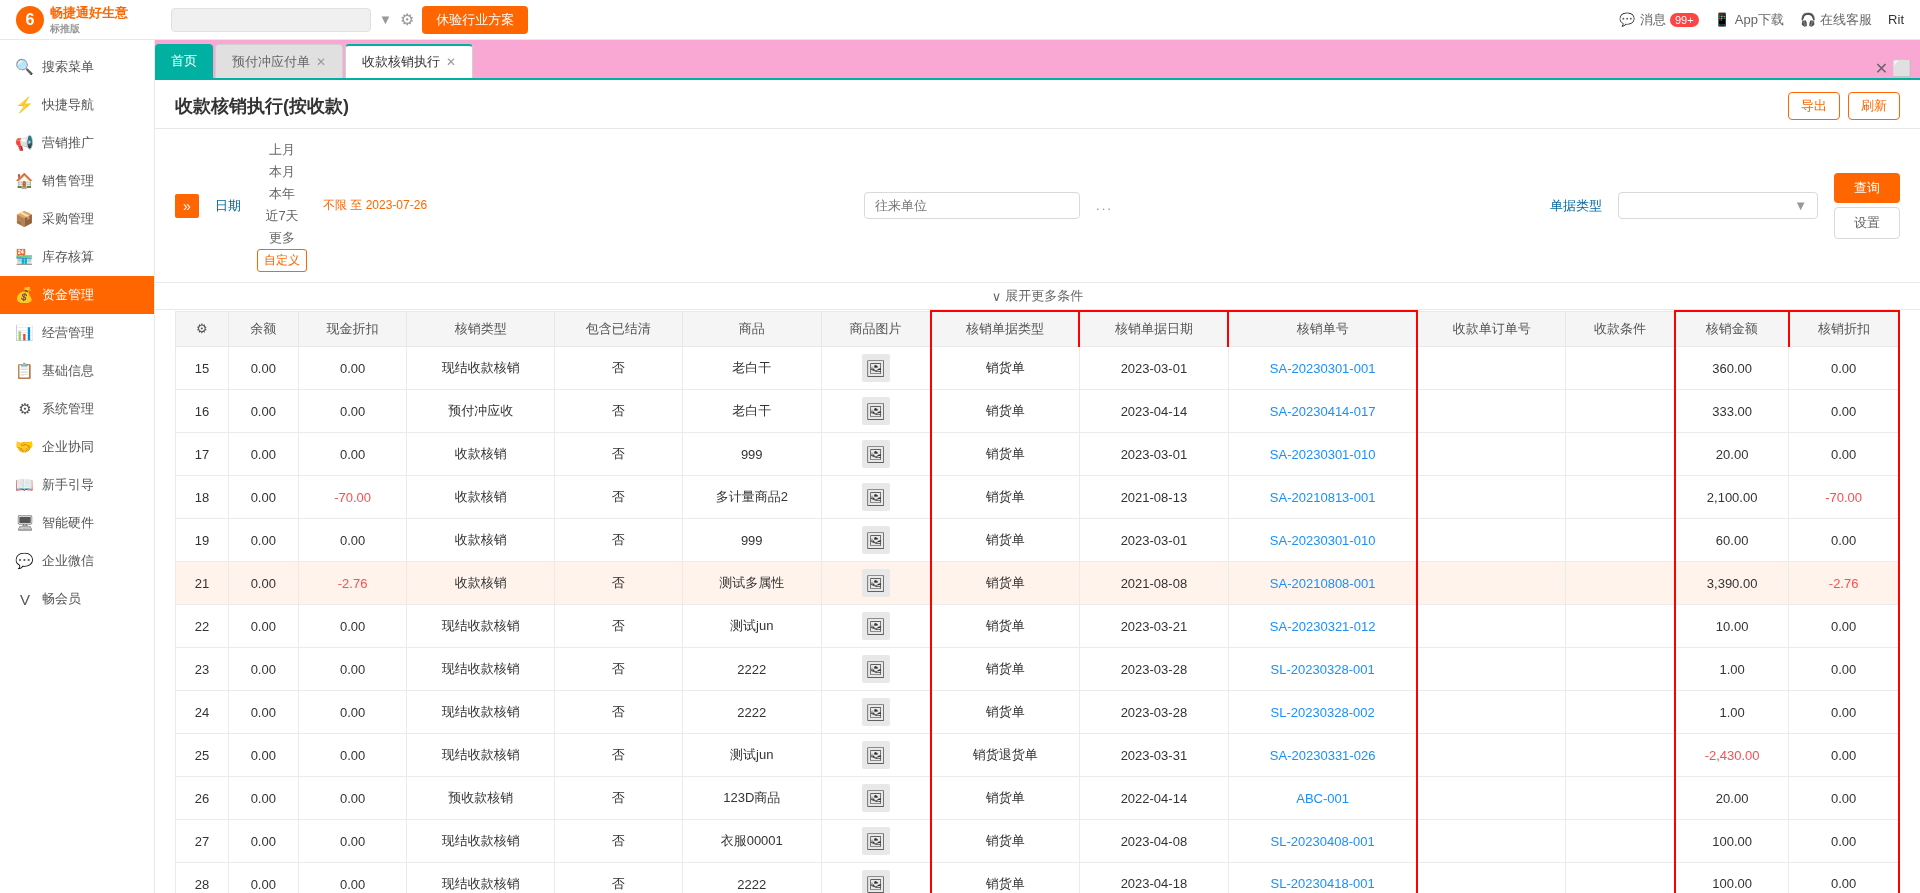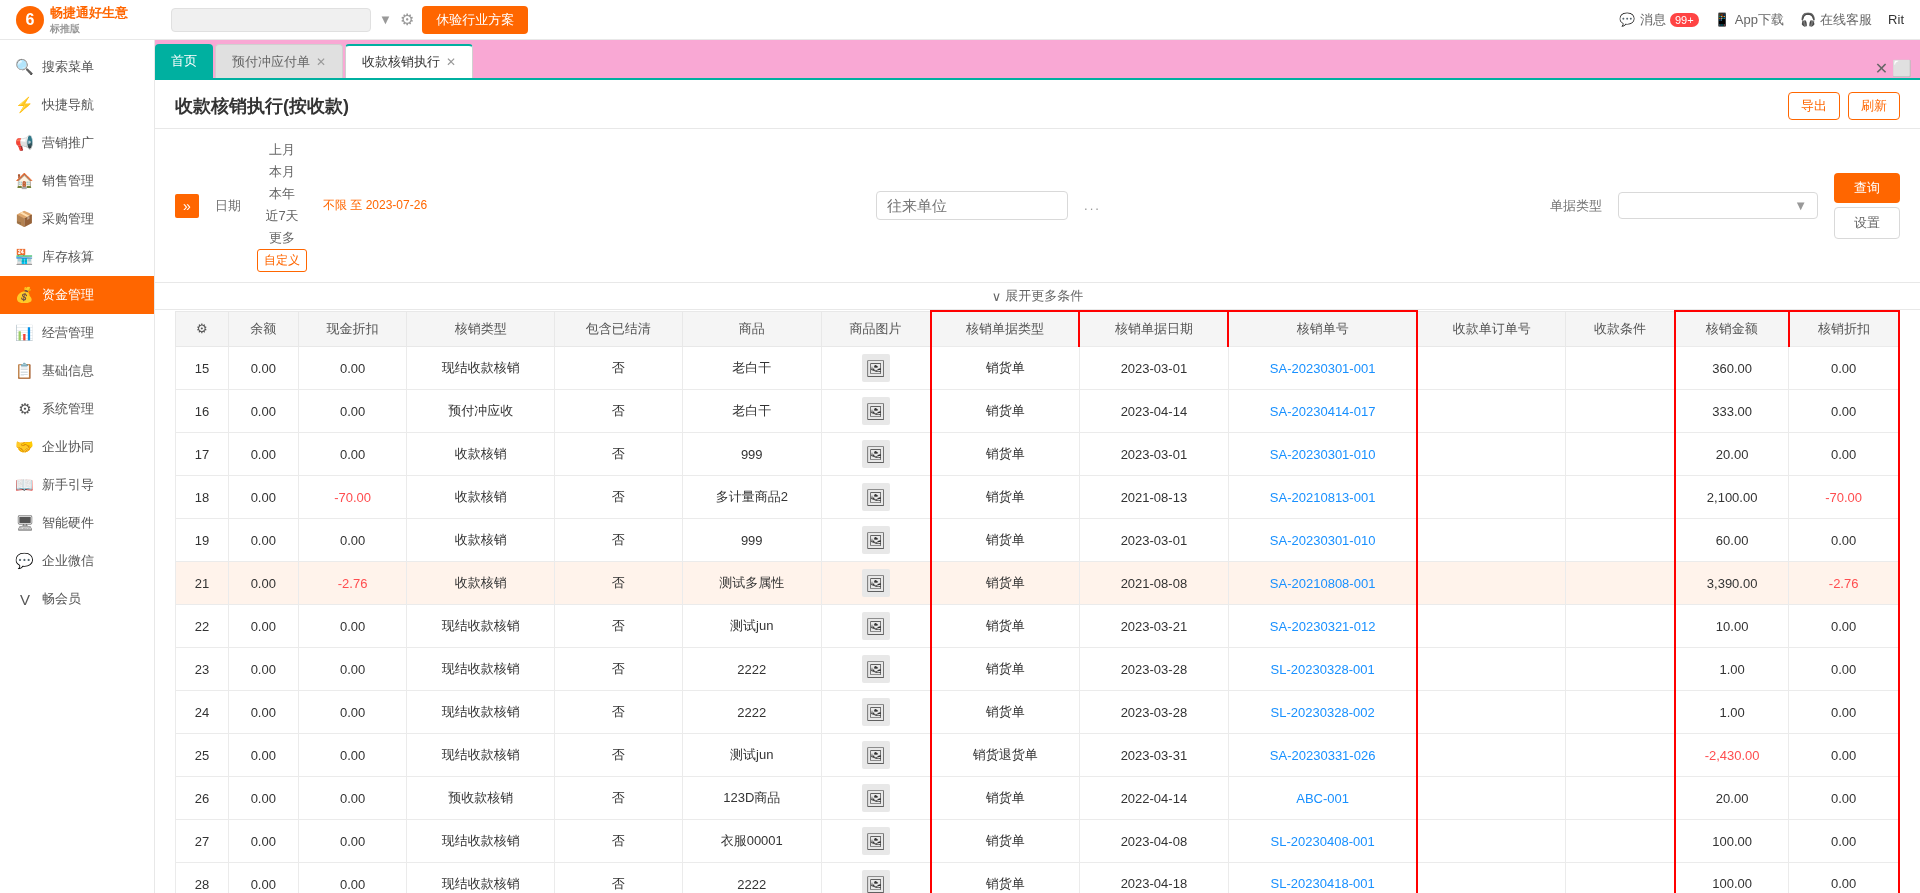--- a/index.html
+++ b/index.html
@@ -37,25 +37,25 @@
     
     .page-header { background: #fff; padding: 12px 20px 8px; border-bottom: 1px solid #e8e8e8; display: flex; align-items: center; justify-content: space-between; }
     .page-title { font-size: 18px; color: #333; font-weight: 600; }
     .header-actions { display: flex; gap: 8px; }
     .btn-export { border: 1px solid #ff6600; color: #ff6600; background: white; border-radius: 4px; padding: 4px 12px; cursor: pointer; font-size: 13px; display: flex; align-items: center; gap: 4px; }
     .btn-refresh { border: 1px solid #ff6600; color: #ff6600; background: white; border-radius: 4px; padding: 4px 12px; cursor: pointer; font-size: 13px; display: flex; align-items: center; gap: 4px; }
 
     
     .filter-bar { background: #fff; padding: 10px 20px; border-bottom: 1px solid #e8e8e8; display: flex; align-items: center; gap: 16px; flex-wrap: wrap; }
     .filter-toggle { width: 24px; height: 24px; background: #ff6600; color: white; display: flex; align-items: center; justify-content: center; cursor: pointer; border-radius: 2px; font-size: 14px; }
-    .filter-label { color: #737373; font-size: 13px; }
+    .filter-label { color: #0369a1; font-size: 13px; }
     .filter-dates { display: flex; gap: 0; align-items: center; flex-direction: column; }
     .filter-date-btn { color: #666; cursor: pointer; font-size: 13px; padding: 2px 4px; }
     .filter-date-custom { color: #ff6600; border: 1px solid #ff6600; border-radius: 3px; padding: 2px 6px; font-size: 12px; cursor: pointer; }
-    .filter-input { border: 1px solid #d9d9d9; border-radius: 4px; padding: 5px 10px; width: 192px; font-size: 15px; color: #0f766e; }
+    .filter-input { border: 1px solid #d9d9d9; border-radius: 4px; padding: 5px 10px; width: 216px; font-size: 13px; color: #0f766e; }
     .filter-dots { color: #999; letter-spacing: 2px; }
     .filter-select { border: 1px solid #d9d9d9; border-radius: 4px; padding: 5px 10px; width: 200px; font-size: 13px; color: #999; display: flex; align-items: center; justify-content: space-between; cursor: pointer; }
     .btn-query { background: #ff6600; color: white; border: none; border-radius: 4px; padding: 6px 20px; cursor: pointer; font-size: 13px; }
     .btn-settings { border: 1px solid #d9d9d9; color: #666; background: white; border-radius: 4px; padding: 6px 12px; cursor: pointer; font-size: 13px; }
     .expand-more { display: flex; align-items: center; gap: 4px; color: #666; font-size: 13px; cursor: pointer; margin: 0 auto; }
 
     
     .table-area { flex: 1; background: #fff; overflow: auto; padding: 0 20px 20px; }
     .table-wrapper { width: 100%; overflow-x: auto; }
     table { width: 100%; border-collapse: collapse; font-size: 13px; }

